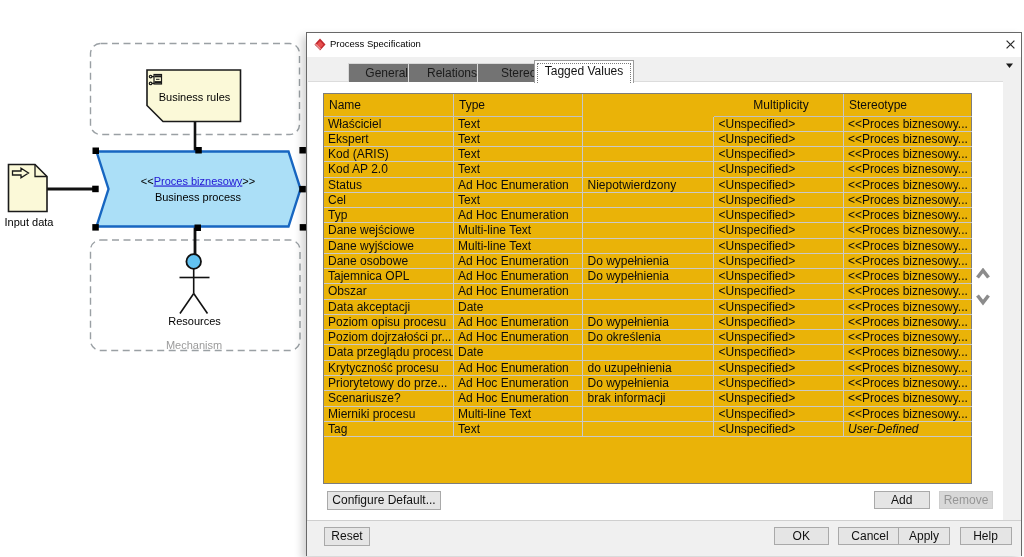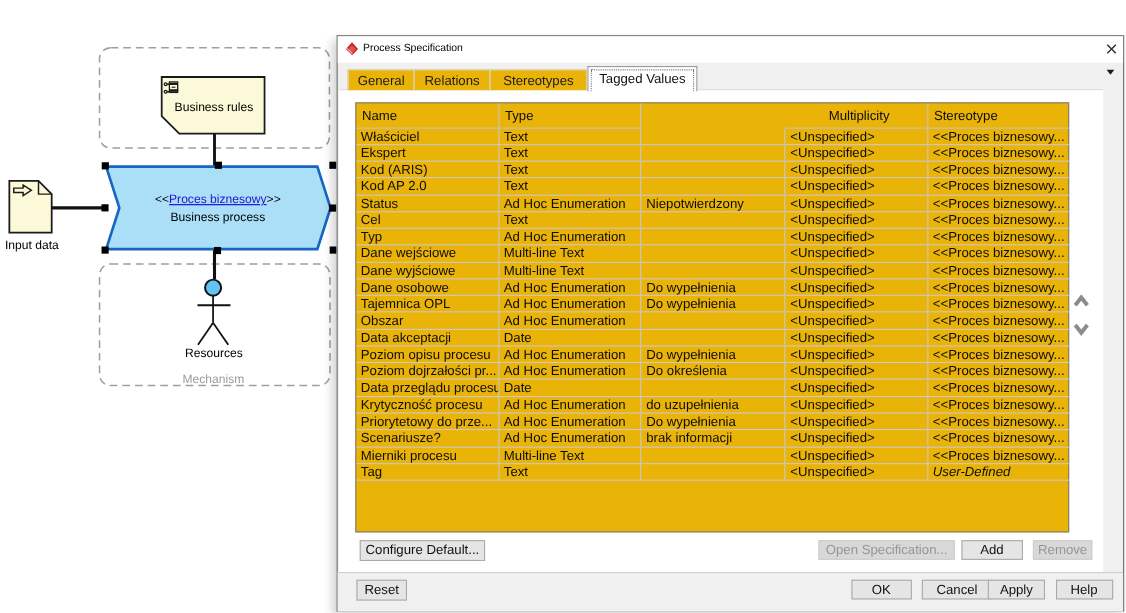--- a/index.html
+++ b/index.html
@@ -6,22 +6,22 @@
 *{box-sizing:border-box;}
 .abs{position:absolute;}
 #diag{position:absolute;left:0;top:0;z-index:1;}
 #dlg{position:absolute;left:306px;top:32px;width:716px;height:524px;z-index:2;
  background:#f0f0f0;border:1px solid #686868;box-shadow:-4px 4px 8px rgba(0,0,0,.18);}
 #titlebar{position:absolute;left:0;top:0;width:714px;height:24px;background:#fff;}
 #title{position:absolute;left:23px;top:5px;font-size:9.5px;color:#000;}
 #closex{position:absolute;right:4.5px;top:5px;width:13px;height:13px;}
 #panel{position:absolute;left:1px;top:48px;width:694.5px;height:438.5px;background:#fff;
  border-top:1px solid #dcdcdc;}
-.tab{position:absolute;top:29.5px;height:18.5px;height:19px;background:#eab308;border:1px solid #d9d9d9;
- border-bottom:none;font-size:12px;color:#1b1b1b;text-align:center;line-height:19px;z-index:3;}
+.tab{position:absolute;top:29.5px;height:18.5px;height:19px;background:#737373;border:1px solid #d9d9d9;
+ border-bottom:none;font-size:12px;color:#1b1b1b;text-align:right;line-height:19px;z-index:3;margin-left:32px;}
 #tabsel{position:absolute;left:227px;top:27px;width:100px;height:23px;background:#fff;
  border:1px solid #9c9c9c;border-bottom:none;z-index:4;font-size:12px;color:#111;
  text-align:center;line-height:21px;}
 #tabsel .foc{position:absolute;left:2px;top:2px;right:2px;bottom:0;border:1px dotted #7a7a7a;border-bottom:none;}
 #tbl{position:absolute;left:15.5px;top:60px;width:649.5px;height:391px;z-index:5;background:#eab308;
  border:1px solid #7d7d7d;font-size:12px;color:#0c0c0c;}
 #thead{position:absolute;left:0;top:0;width:648px;height:22.5px;}
 #thead .th{position:absolute;top:0;height:22.5px;line-height:23px;padding-left:5.5px;
  border-right:1px solid #c6c6c6;border-bottom:1px solid #c2c2c2;}
 #trows{position:absolute;left:0;top:22.5px;width:648px;}
@@ -254,21 +254,20 @@
           <div class="c3">&lt;Unspecified&gt;</div>
           <div class="c4"><i>User-Defined</i></div>
         </div>
   </div>
  </div>
  <svg class="abs" style="left:668px;top:235px" width="16" height="40" viewBox="0 0 16 40">
   <polyline points="2.5,9.5 8,2.5 13.5,9.5" fill="none" stroke="#8c8c8c" stroke-width="3.6"></polyline>
   <polyline points="2.5,27.5 8,34.5 13.5,27.5" fill="none" stroke="#8c8c8c" stroke-width="3.6"></polyline>
  </svg>
  <div class="btn" style="left:20px;top:457.5px;width:114px;height:19px;line-height:17px;">Configure Default...</div>
- <div class="btn dis" style="left:437px;top:457.5px;width:124px;height:18.5px;line-height:17px;">Open Specification...</div>
  <div class="btn" style="left:567px;top:457.5px;width:55.5px;height:18.5px;line-height:17px;">Add</div>
  <div class="btn dis" style="left:632px;top:457.5px;width:54px;height:18.5px;line-height:17px;">Remove</div>
  <div id="botbar"></div>
  <div class="btn" style="left:17px;top:494px;width:46px;height:19px;line-height:17px;">Reset</div>
  <div class="btn" style="left:467px;top:493.5px;width:54.5px;height:18.5px;line-height:17px;">OK</div>
  <div class="btn" style="left:530.5px;top:493.5px;width:65px;height:18.5px;line-height:17px;">Cancel</div>
  <div class="btn" style="left:591px;top:493.5px;width:52px;height:18.5px;line-height:17px;">Apply</div>
  <div class="btn" style="left:652.5px;top:493.5px;width:52px;height:18.5px;line-height:17px;">Help</div>
 </div>
 

